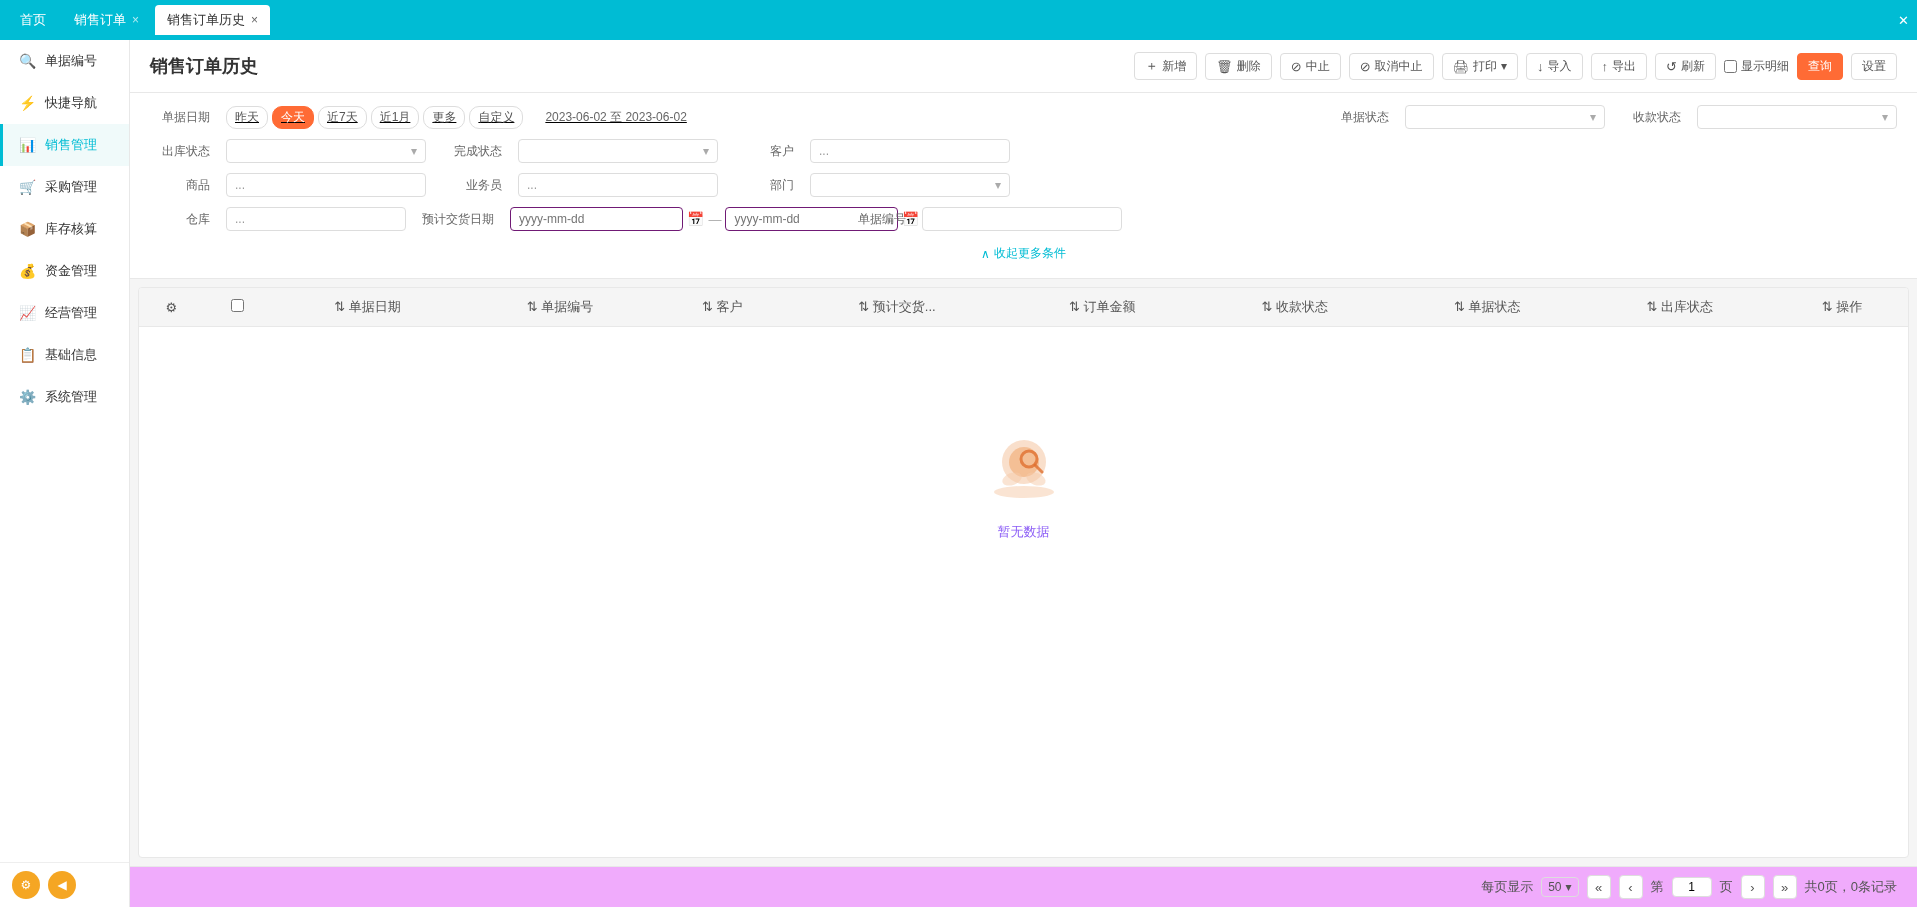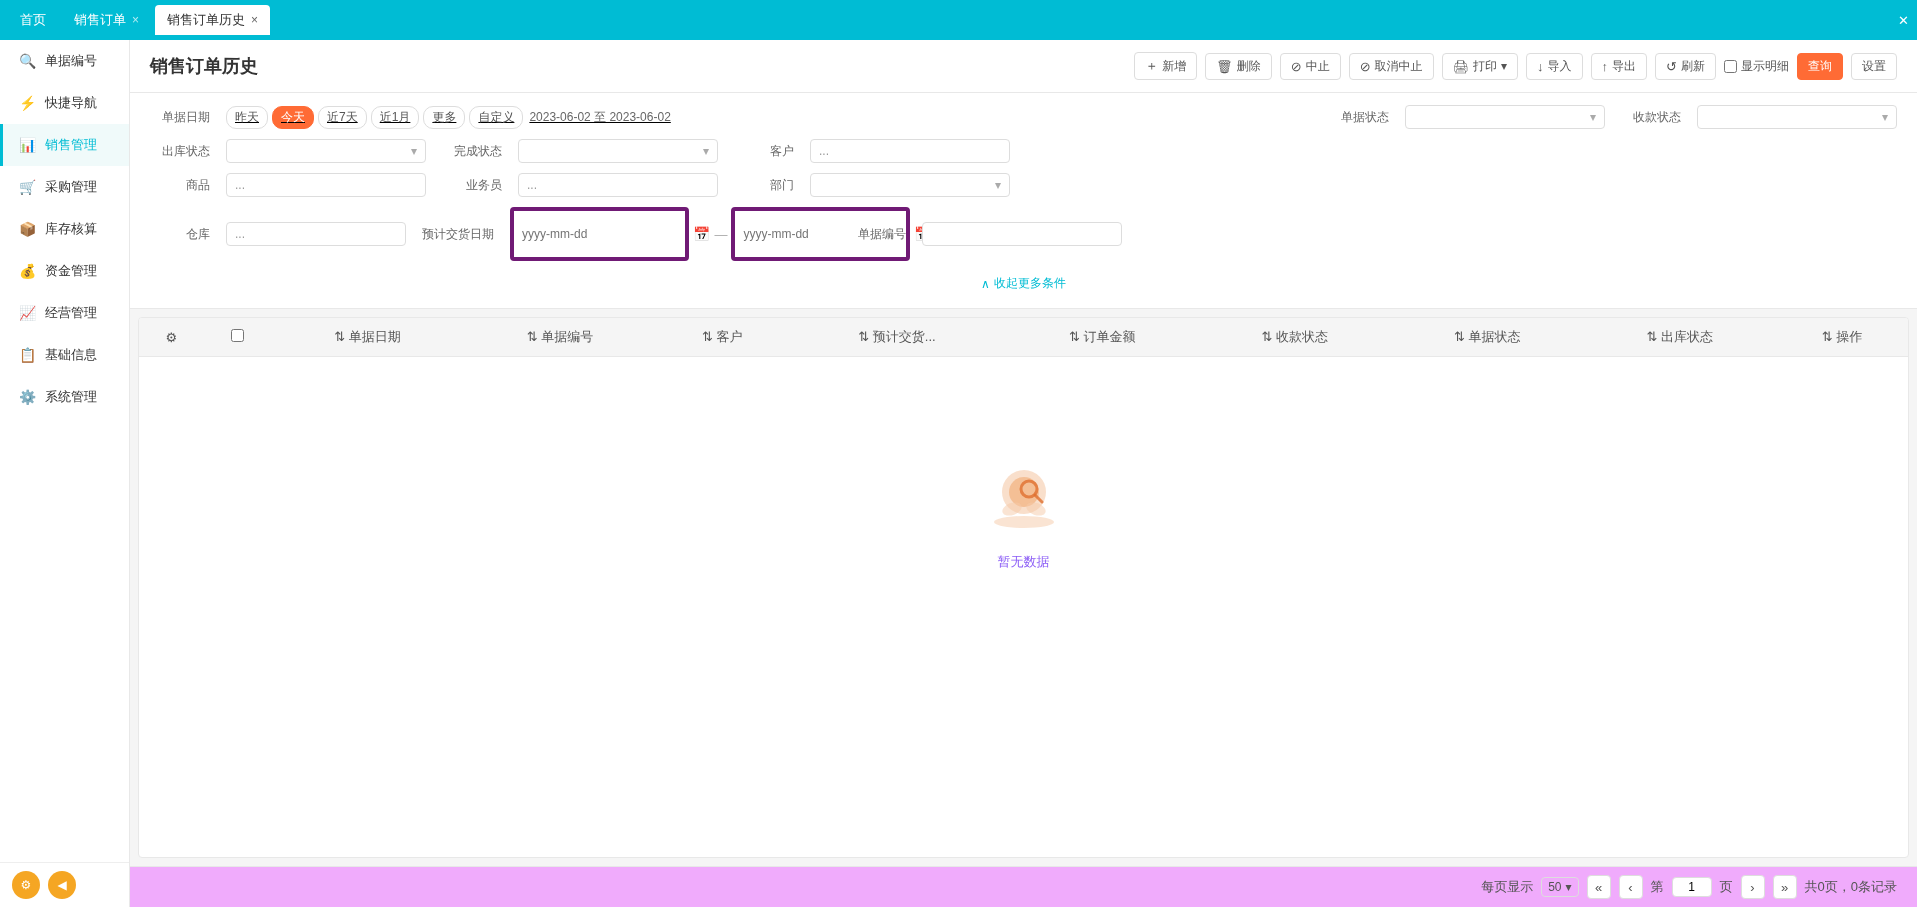--- a/index.html
+++ b/index.html
@@ -201,21 +201,21 @@
       color: #555;
     }
     .date-btn.active {
       background: #ff6b35;
       color: #fff;
       border-color: #ff6b35;
     }
     .date-range {
       font-size: 12px;
       color: #666;
-      margin-left: 0;
+      margin-left: 16px;
     }
     .filter-select {
       display: flex;
       align-items: center;
       gap: 4px;
       border: 1px solid #ddd;
       border-radius: 4px;
       padding: 4px 8px;
       background: #fff;
       cursor: pointer;
@@ -234,23 +234,23 @@
       flex: 1;
       min-width: 100px;
     }
     .date-input-group {
       display: flex;
       align-items: center;
       gap: 4px;
       flex: 1;
     }
     .date-input {
-      border: 4px solid #701a75;
-      border-radius: 4px;
-      padding: 16px 8px;
+      border: 1px solid #701a75;
+      border-radius: 4px;
+      padding: 4px 8px;
       font-size: 12px;
       color: #bbb;
       flex: 1;
     }
     .date-separator { color: #aaa; }
     .calendar-icon { color: #aaa; cursor: pointer; font-size: 14px; }
     .collapse-btn {
       display: flex;
       align-items: center;
       justify-content: center;

